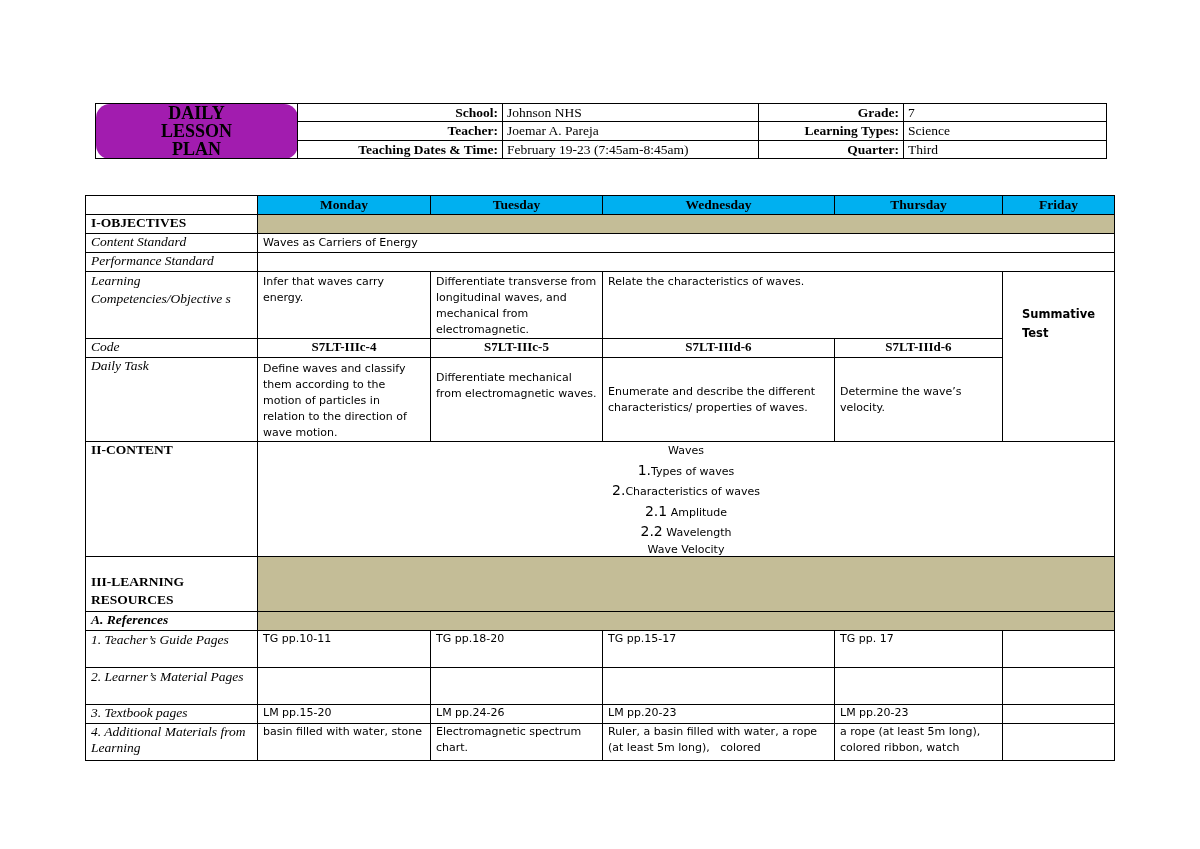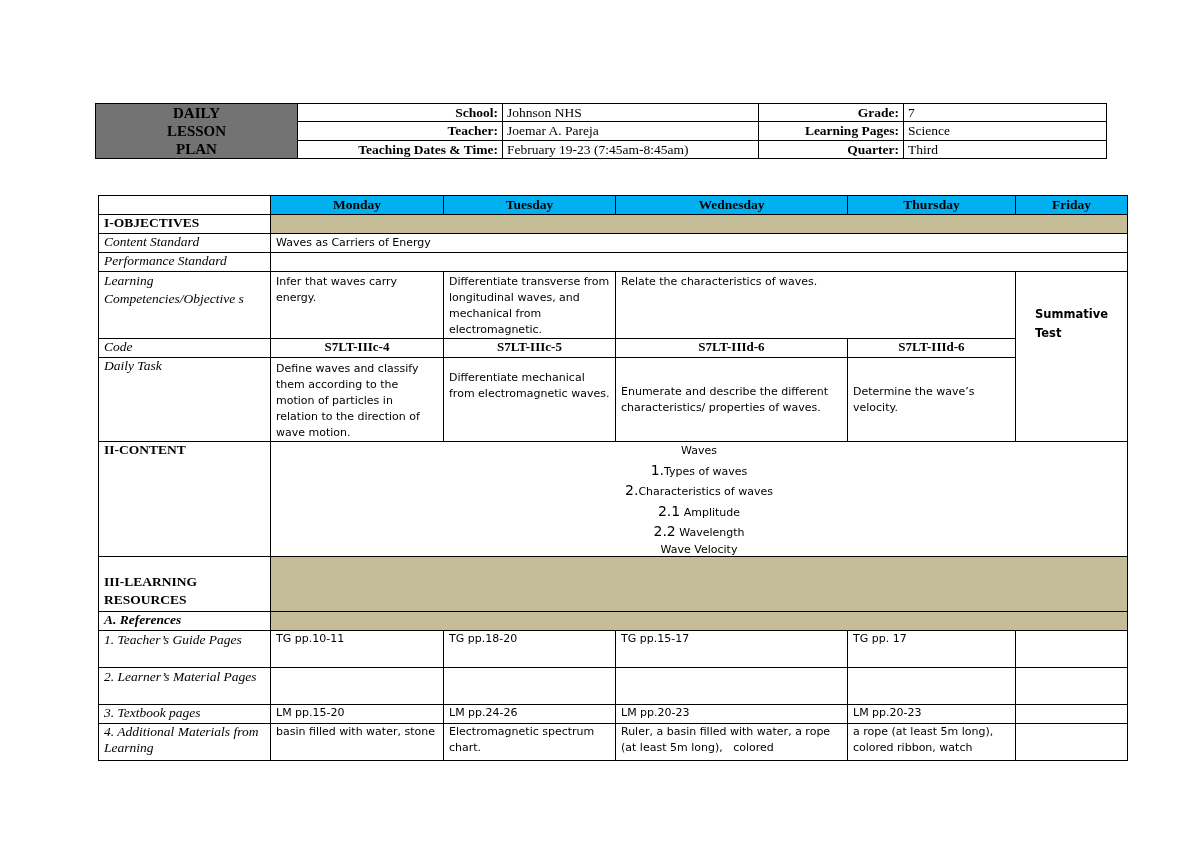--- a/index.html
+++ b/index.html
@@ -3,25 +3,25 @@
   <meta charset="utf-8">
   <style>
     html, body { margin: 0; padding: 0; background: #ffffff; }
     body { width: 1200px; height: 849px; position: relative; overflow: hidden; font-family: "Liberation Serif", serif; color: #000; }
     table { border-collapse: collapse; position: absolute; table-layout: fixed; }
     td { border: 1.5px solid #000; padding: 0 5px; vertical-align: top; font-size: 13px; line-height: 16px; }
 
     
     #hdr { left: 95px; top: 103px; width: 1011px; }
     #hdr td { height: 17px; font-size: 13.5px; line-height: 17px; padding: 0 4px; vertical-align: middle; }
-    #hdr .title { background: #737373; font-weight: bold; text-align: center; font-size: 15px; line-height: 18px; vertical-align: middle; }
+    #hdr .title { background: #a21caf; font-weight: bold; text-align: center; font-size: 18px; line-height: 18px; vertical-align: middle; border-radius: 14px; }
     #hdr .lbl { font-weight: bold; text-align: right; }
 
     
-    #main { left: 98px; top: 195px; width: 1029px; border-radius: 30px; }
+    #main { left: 85px; top: 195px; width: 1029px; border-radius: 30px; }
     #main .dayh { background: #00b0f0; font-weight: bold; text-align: center; font-size: 13.5px; height: 18px; vertical-align: middle; }
     .tan { background: #c4bd97; }
     .sec { font-weight: bold; font-size: 13.5px; font-family: Liberation Serif, serif; }
     .lab { font-style: italic; font-size: 13.5px; }
     .sans { font-family: "DejaVu Sans", sans-serif; font-size: 11px; line-height: 16px; }
     .center { text-align: left; }
     .mid { vertical-align: middle; }
     .code { font-weight: bold; text-align: center; font-size: 13px; }
     .content-list { text-align: center; font-family: "DejaVu Sans", sans-serif; font-size: 11px; line-height: 18.5px; margin-top: 44px; }
     .content-list .num { font-size: 14px; }
@@ -45,21 +45,21 @@
       <div>PLAN</div>
     </td>
     <td class="lbl">School:</td>
     <td>Johnson NHS</td>
     <td class="lbl">Grade:</td>
     <td>7</td>
   </tr>
   <tr>
     <td class="lbl">Teacher:</td>
     <td>Joemar A. Pareja</td>
-    <td class="lbl">Learning Pages:</td>
+    <td class="lbl">Learning Types:</td>
     <td>Science</td>
   </tr>
   <tr>
     <td class="lbl">Teaching Dates &amp; Time:</td>
     <td>February 19-23 (7:45am-8:45am)</td>
     <td class="lbl">Quarter:</td>
     <td>Third</td>
   </tr>
 </tbody>
   </table>

